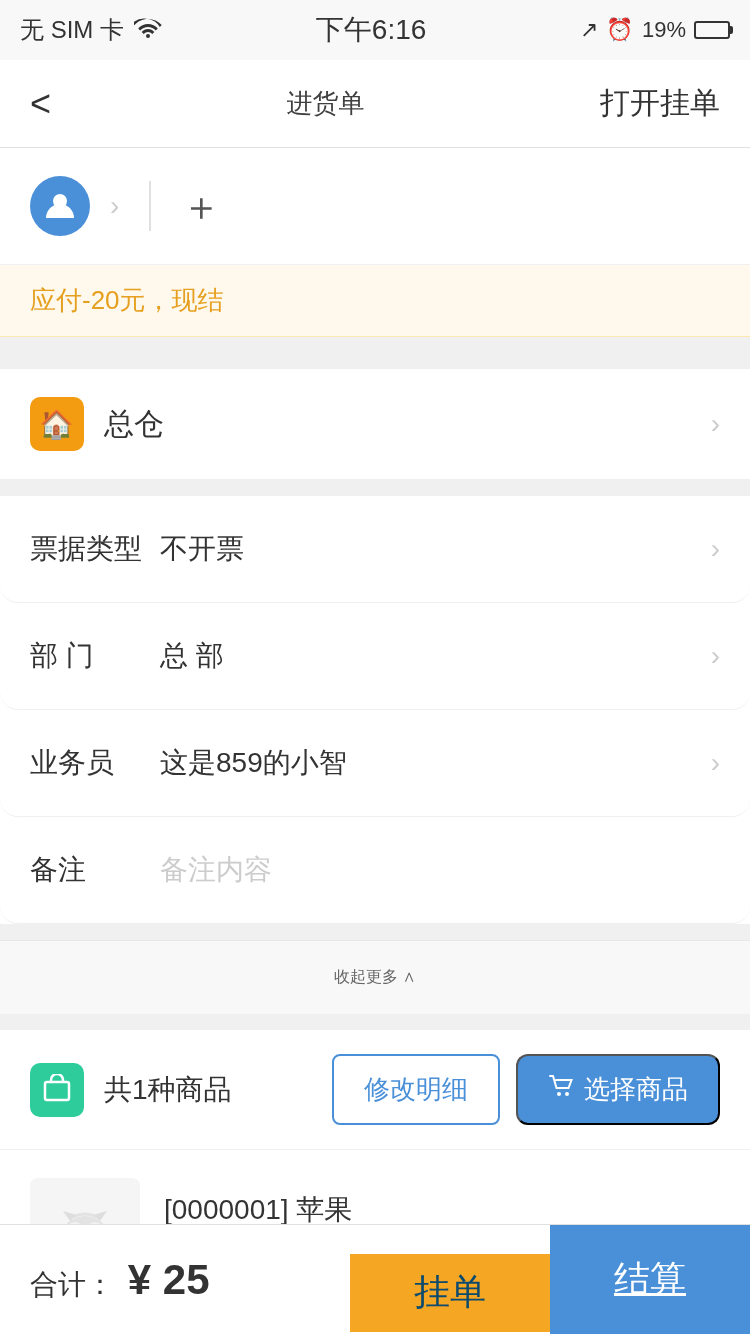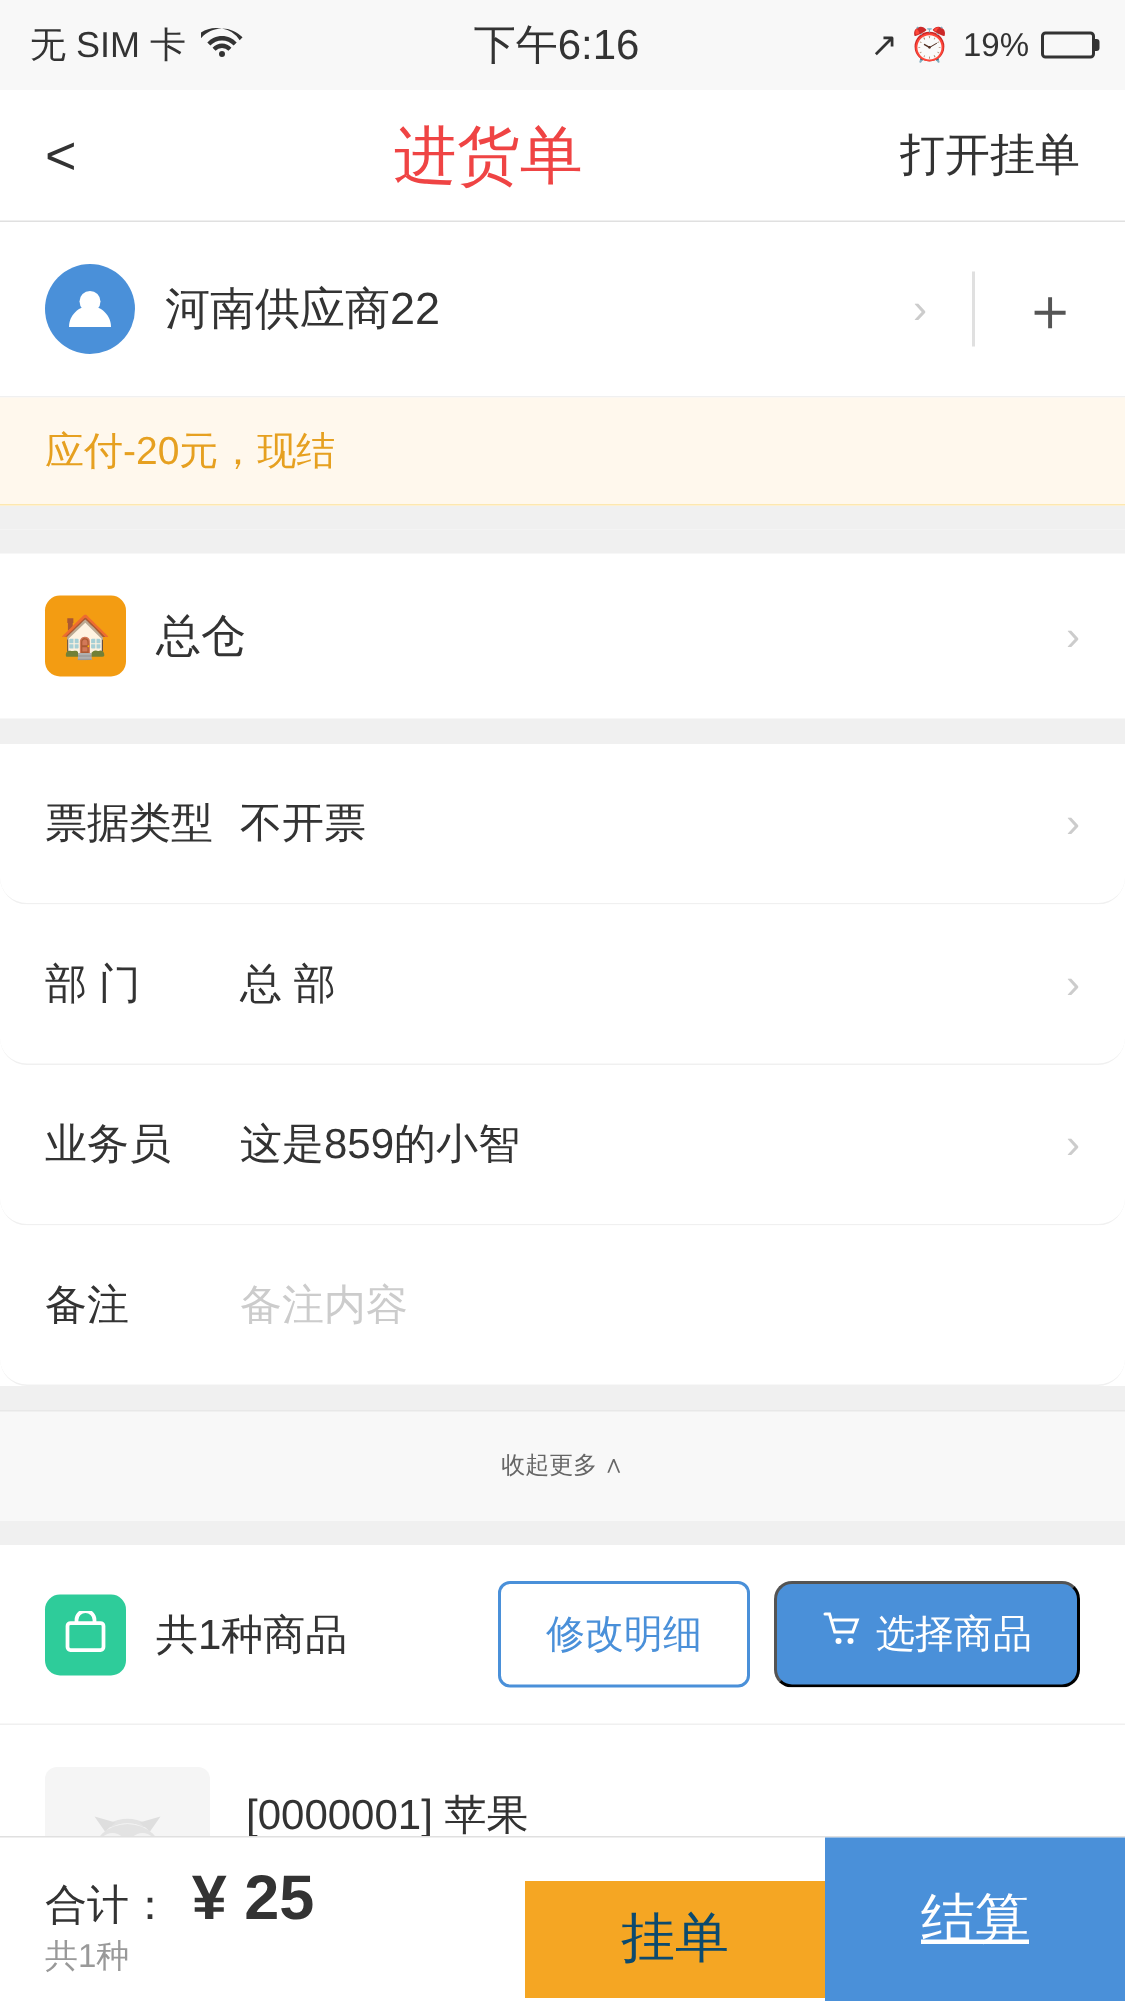--- a/index.html
+++ b/index.html
@@ -81,23 +81,23 @@
       justify-content: space-between;
       padding: 0 30px;
       border-bottom: 1px solid #e0e0e0;
     }
     .nav-back {
       font-size: 36px;
       color: #333;
       cursor: pointer;
     }
     .nav-title {
-      font-size: 42px;
+      font-size: 26px;
       font-weight: 500;
-      color: #ef4444;
+      color: #404040;
       text-align: center;
     }
     .nav-action {
       font-size: 30px;
       color: #333;
     }
 
     
     .content {
       width: 750px;
@@ -422,21 +422,20 @@
 <div class="content">
 
   <div class="card">
     <div class="supplier-row">
       <div class="supplier-avatar">
         <svg width="36" height="36" viewBox="0 0 36 36" fill="white">
           <circle cx="18" cy="13" r="7"></circle>
           <path d="M4 30c0-7.7 6.3-14 14-14s14 6.3 14 14"></path>
         </svg>
       </div>
-      <span class="supplier-name">河南供应商22</span>
       <span class="supplier-arrow">›</span>
       <span class="supplier-divider"></span>
       <span class="supplier-add">＋</span>
     </div>
     <div class="info-banner">
       <span>应付-20元，现结</span>
     </div>
   </div>
 
   <div class="card">
@@ -528,17 +527,16 @@
 
   <div class="spacer-bottom"></div>
 </div>
 
 <div class="bottom-bar">
   <div class="total-section">
     <div>
       <span class="total-label">合计：</span>
       <span class="total-amount">¥ 25</span>
     </div>
-    <div class="total-sub">共1种</div>
   </div>
   <button class="btn-hang">挂单</button>
   <button class="btn-checkout">结算</button>
 </div>
 
 </body></html>

